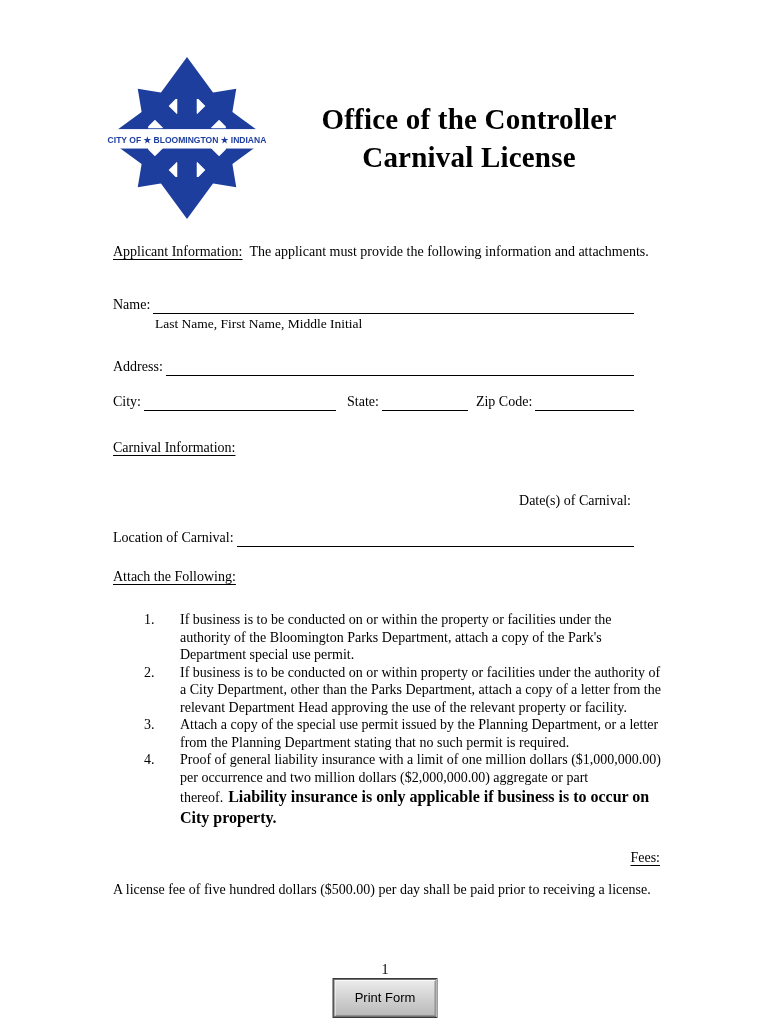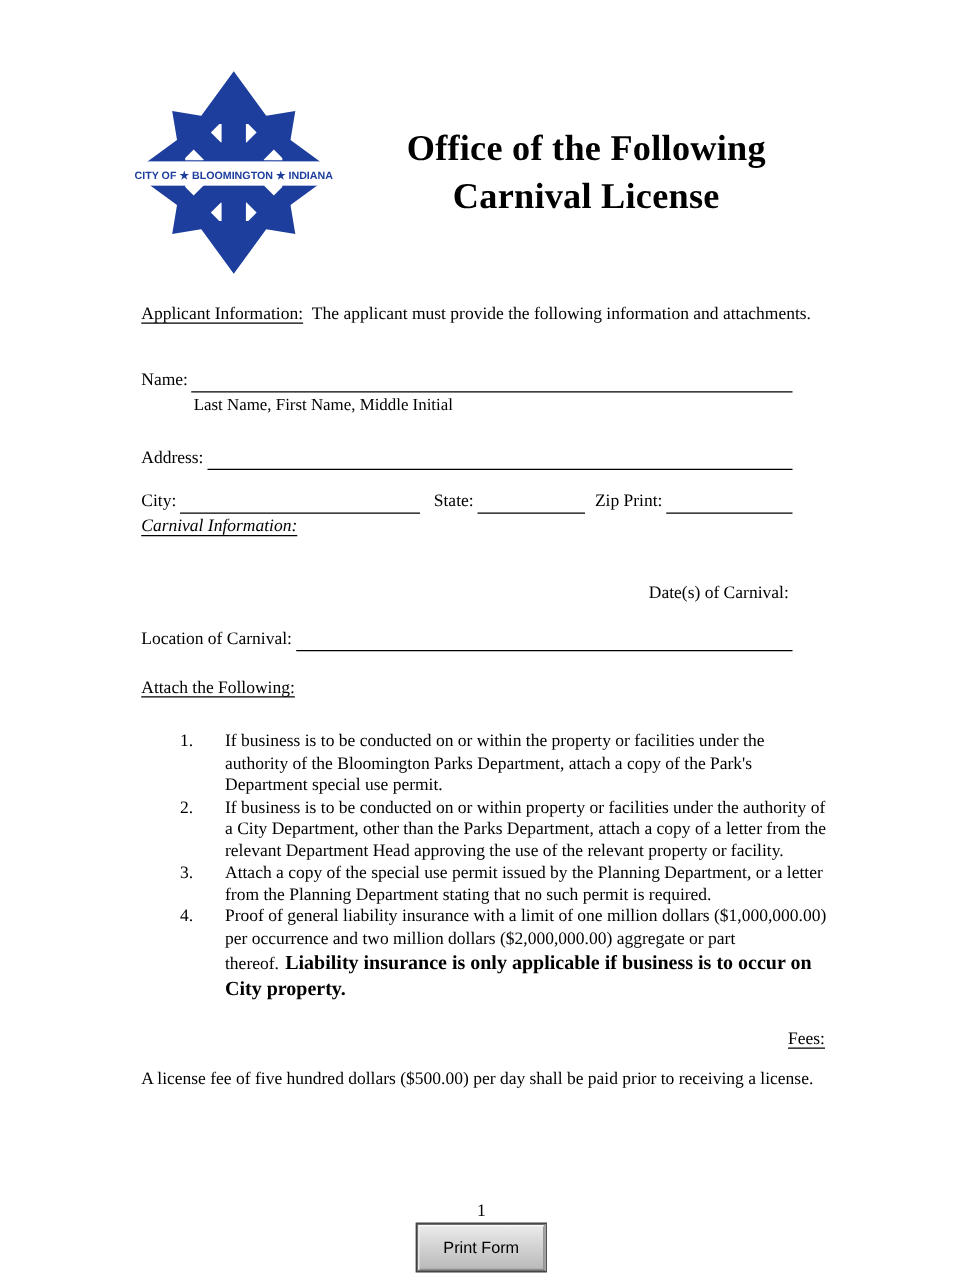--- a/index.html
+++ b/index.html
@@ -27,21 +27,21 @@
   .row-name { margin-top:11px; }
   .hint { margin-left:42px; margin-top:2px; font-size:13.5px; line-height:16px; }
   .row-address { margin-top:26px; }
   .row-city { margin-top:17px; }
   .gap-lg { margin-left:11px; }
   .gap-md { margin-left:8px; }
   .w-city { width:192px; }
   .w-state { width:86px; }
   .row-dates { margin-top:11px;flex-direction:column; }
   .row-location { margin-top:18px; }
-  .carnival-heading { margin-top:3px;font-style:italic; }
+  .carnival-heading { margin-top:29px; }
   .attach-heading { margin-top:22px; }
   
   .attach-list { margin-top:26px; width:552px; }
   .attach-item { display:flex; }
   .attach-num { flex:none; width:36px; margin-left:31px; line-height:17.5px; }
   .attach-text { flex:1; line-height:17.5px; }
   .bold-note { font-weight:bold; font-size:16px; margin-left:5px; line-height:21px; }
   
   .fees-heading { margin-top:22px;text-align:right; }
   .fees-text { margin-top:15px; line-height:17px; }
@@ -78,21 +78,21 @@
           <path d="M100,14 L130,56 L112,56 L112,82 L88,82 L88,56 L70,56 Z" transform="rotate(225 100 100)"></path>
           <path d="M100,14 L130,56 L112,56 L112,82 L88,82 L88,56 L70,56 Z" transform="rotate(315 100 100)"></path>
 
           <polygon points="100,58 142,100 100,142 58,100"></polygon>
         </g>
         <rect x="0" y="89" width="200" height="24" fill="#ffffff"></rect>
         <text x="100" y="106" text-anchor="middle" font-size="10.5" font-weight="bold" font-family="Liberation Sans, sans-serif" textLength="196" lengthAdjust="spacingAndGlyphs" fill="#1e3e9e">CITY OF ★ BLOOMINGTON ★ INDIANA</text>
       </svg>
     </div>
     <div class="titles">
-      <div class="title-line">Office of the Following</div>
+      <div class="title-line">Office of the Controller</div>
       <div class="title-line">Carnival License</div>
     </div>
   </div>
 
   <div class="content">
 
     <div class="section-line">
       <span class="u">Applicant Information:</span><span class="suffix">The applicant must provide the following information and attachments.</span>
     </div>
 
@@ -106,21 +106,21 @@
       <div class="row row-address">
         <span class="lbl">Address:</span>
         <span class="line"></span>
       </div>
 
       <div class="row row-city">
         <span class="lbl">City:</span>
         <span class="line line-fixed w-city"></span>
         <span class="lbl gap-lg">State:</span>
         <span class="line line-fixed w-state"></span>
-        <span class="lbl gap-md">Zip Print:</span>
+        <span class="lbl gap-md">Zip Code:</span>
         <span class="line"></span>
       </div>
     </div>
 
     <div class="section-line carnival-heading">
       <span class="u">Carnival Information:</span>
     </div>
 
     <div class="fields">
       <div class="row row-dates">

